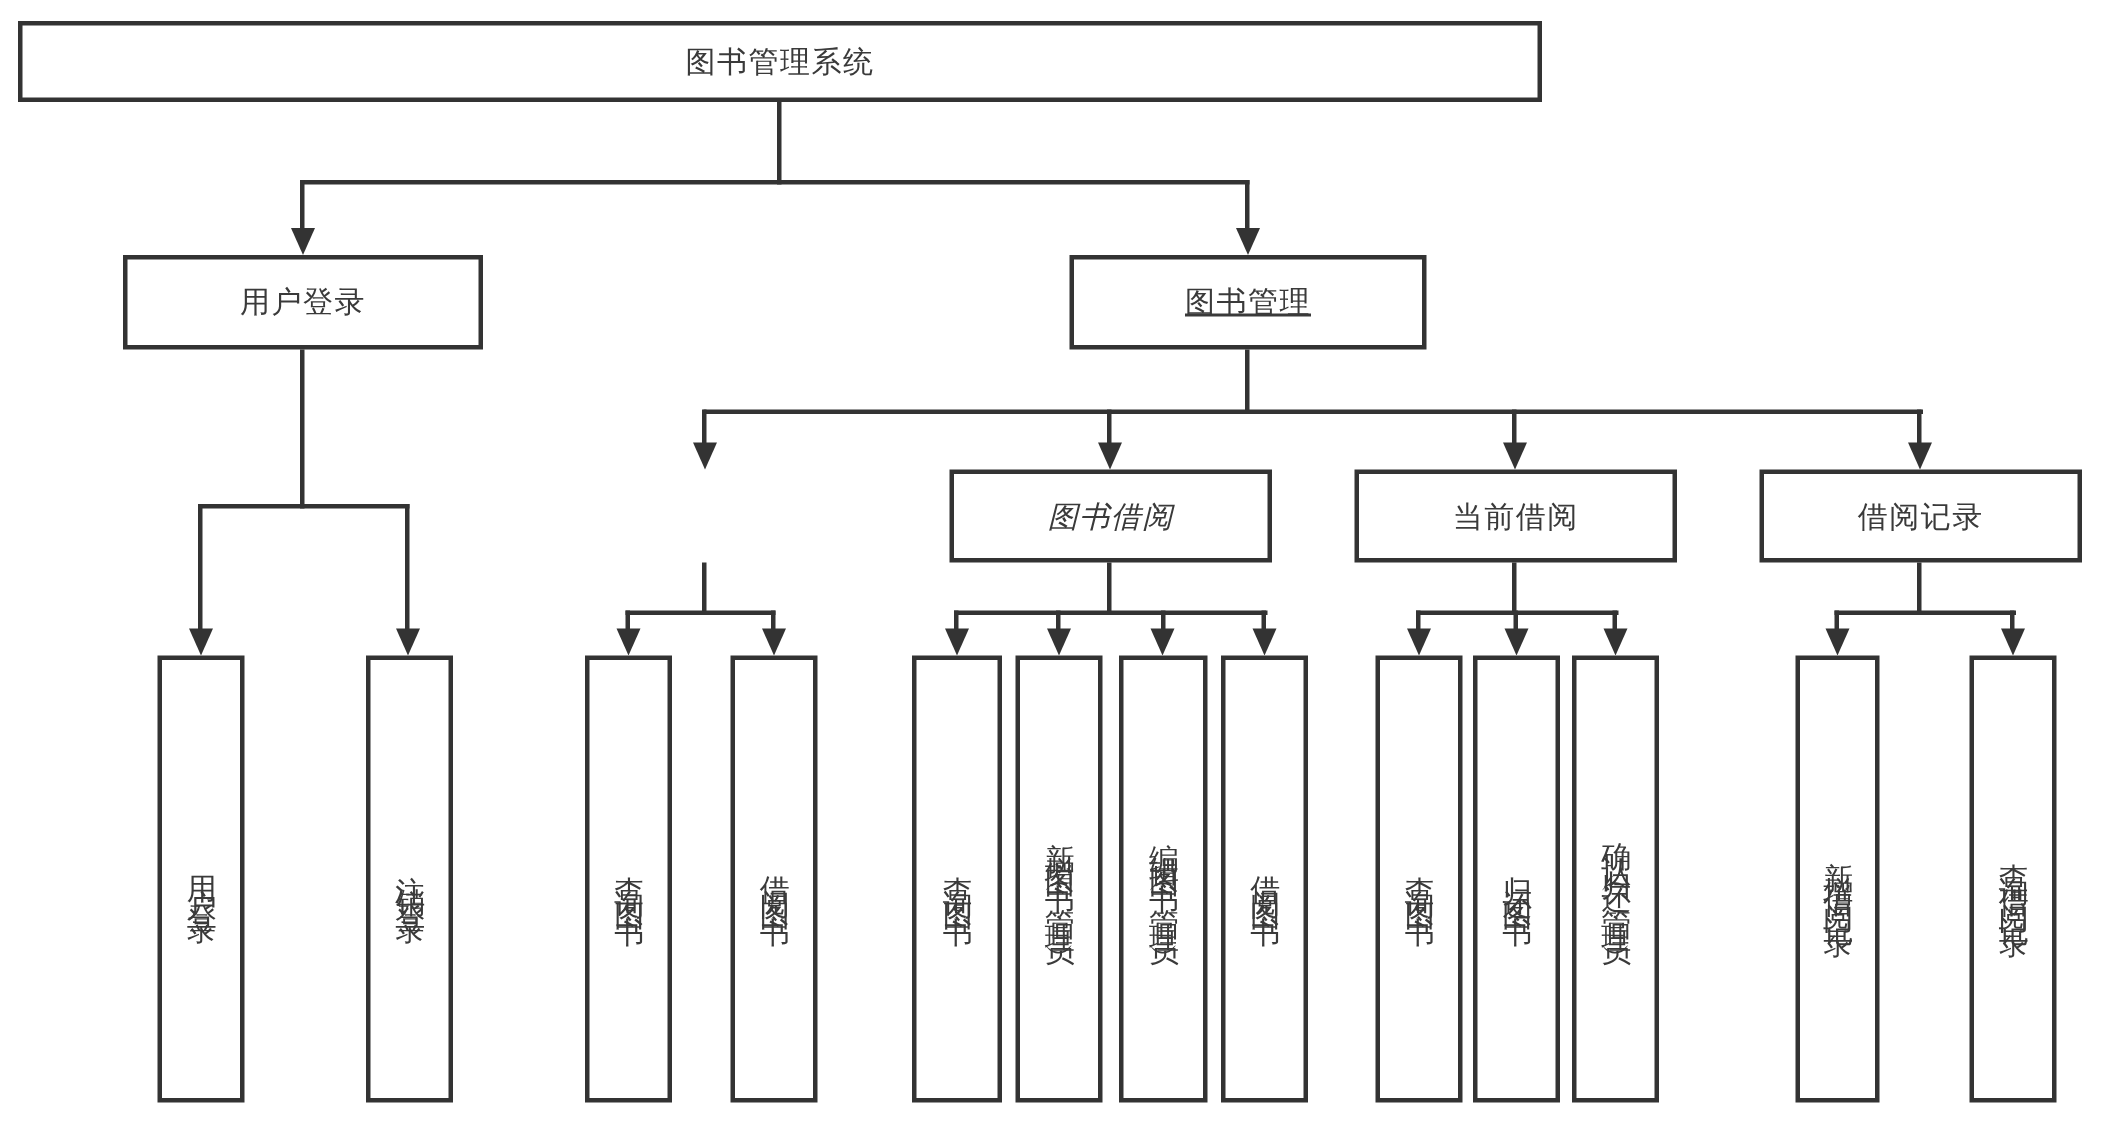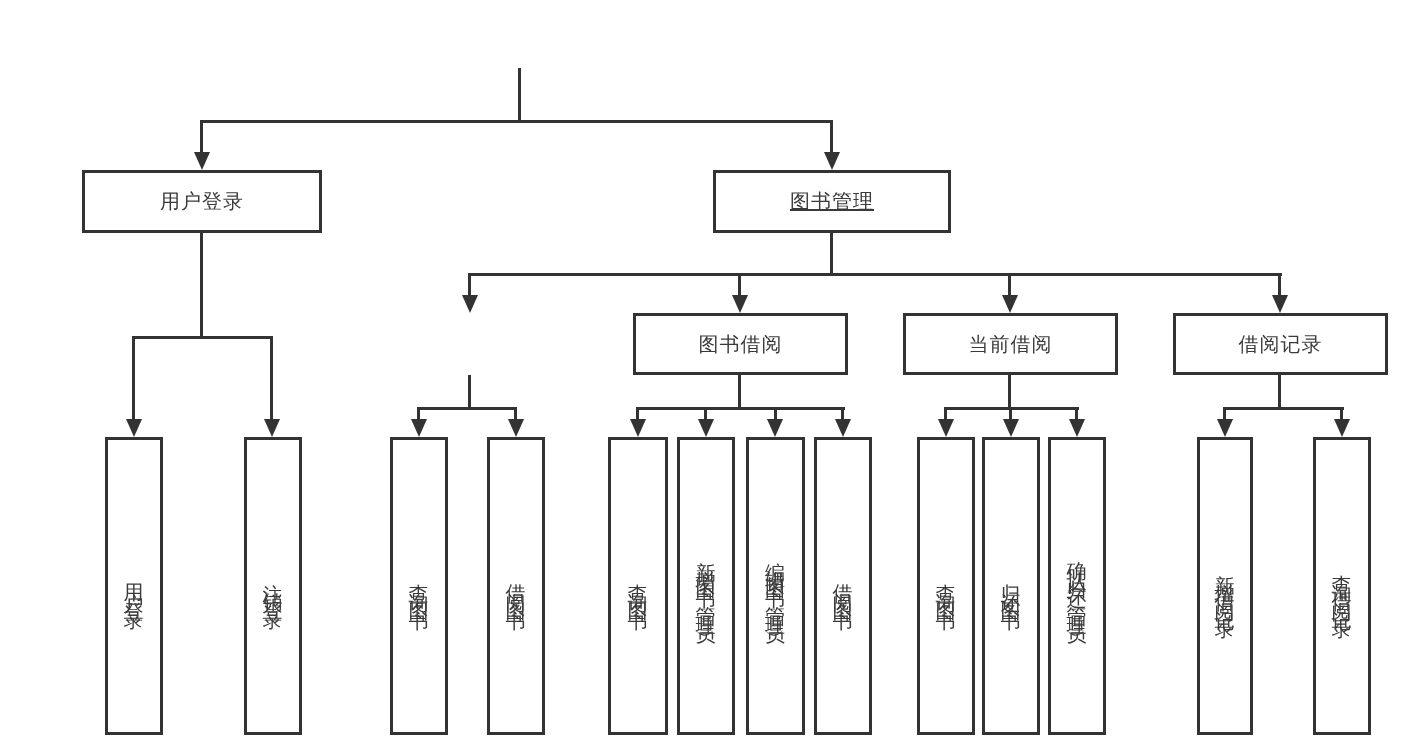--- a/index.html
+++ b/index.html
@@ -53,20 +53,23 @@
     white-space:nowrap;
     text-shadow:1px 1px 0 #ffffff, -1px -1px 0 #ffffff;
     z-index:10;
   }
 </style>
 </head>
 <body>
 
 <div class="canvas">
 
+  <div class="node" style="left:12px; top:14px; width:1016px; height:54px;">
+    <span class="lbl">图书管理系统</span>
+  </div>
 
   <div class="cl v" style="left:518px; top:68px; height:55px;"></div>
   <div class="cl h" style="left:200px; top:120px; width:633px;"></div>
   <div class="cl v" style="left:200px; top:120px; height:34px;"></div>
   <div class="cl v" style="left:830px; top:120px; height:34px;"></div>
   <div class="arr" style="left:194px; top:152px;"></div>
   <div class="arr" style="left:824px; top:152px;"></div>
 
   <div class="node" style="left:82px; top:170px; width:240px; height:63px;">
     <span class="lbl">用户登录</span>
@@ -86,21 +89,21 @@
   <div class="cl h" style="left:469px; top:273px; width:813px;"></div>
   <div class="cl v" style="left:468px; top:273px; height:24px;"></div>
   <div class="cl v" style="left:738px; top:273px; height:24px;"></div>
   <div class="cl v" style="left:1008px; top:273px; height:24px;"></div>
   <div class="cl v" style="left:1278px; top:273px; height:24px;"></div>
   <div class="arr" style="left:462px; top:295px;"></div>
   <div class="arr" style="left:732px; top:295px;"></div>
   <div class="arr" style="left:1002px; top:295px;"></div>
   <div class="arr" style="left:1272px; top:295px;"></div>
 
-  <div class="node" style="left:633px; top:313px; width:215px; height:62px;">
+  <div class="node" style="left:633px; top:313px; width:215px; height:62px;font-style:italic;">
     <span class="lbl">图书借阅</span>
   </div>
   <div class="node" style="left:903px; top:313px; width:215px; height:62px;">
     <span class="lbl">当前借阅</span>
   </div>
   <div class="node" style="left:1173px; top:313px; width:215px; height:62px;">
     <span class="lbl">借阅记录</span>
   </div>
 
   <div class="cl v" style="left:468px; top:375px; height:35px;"></div>

